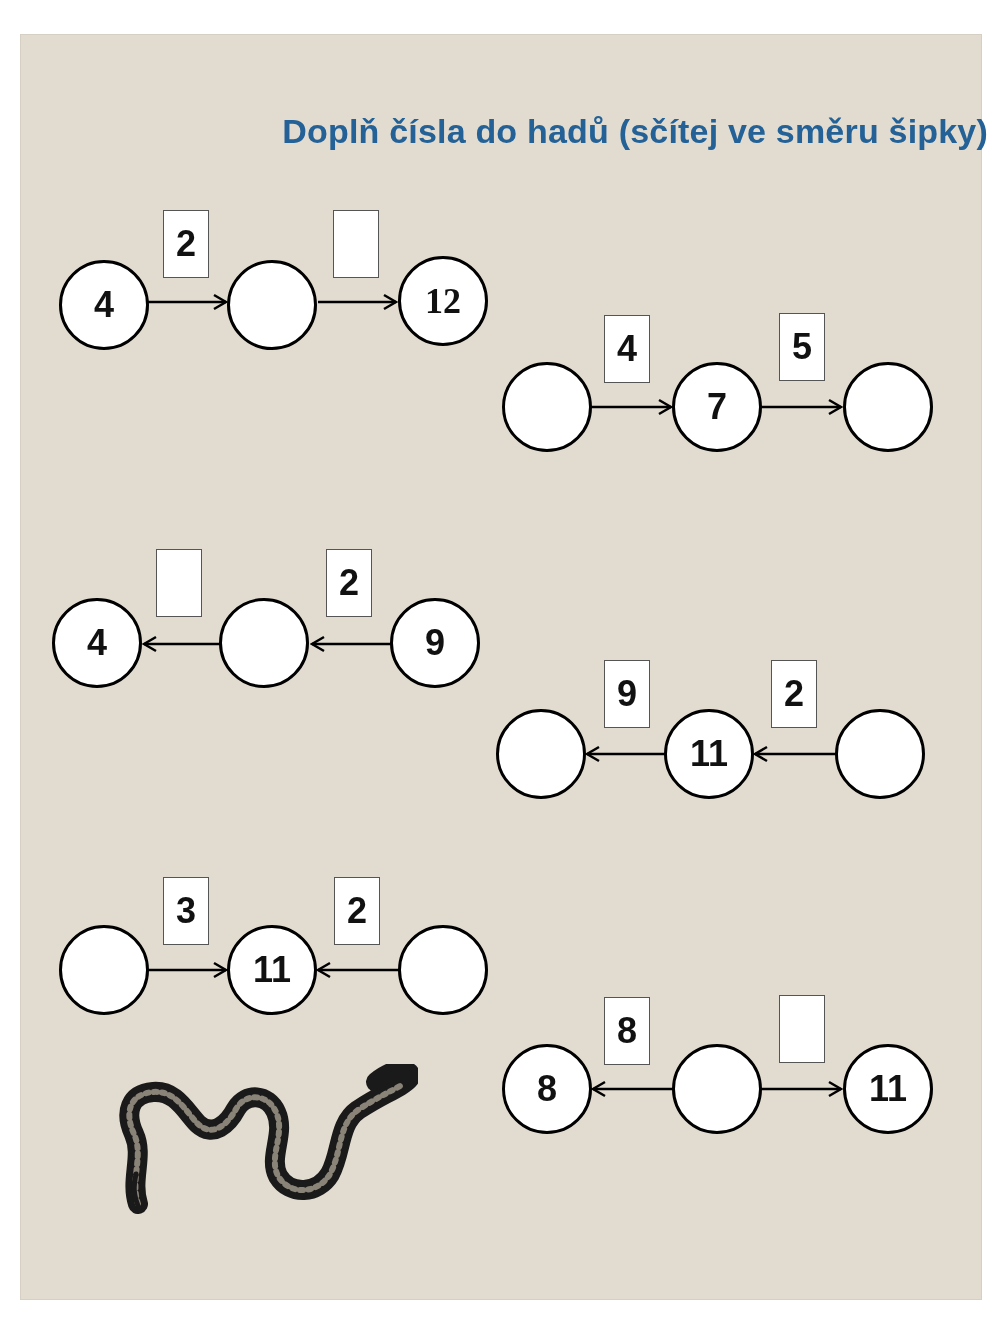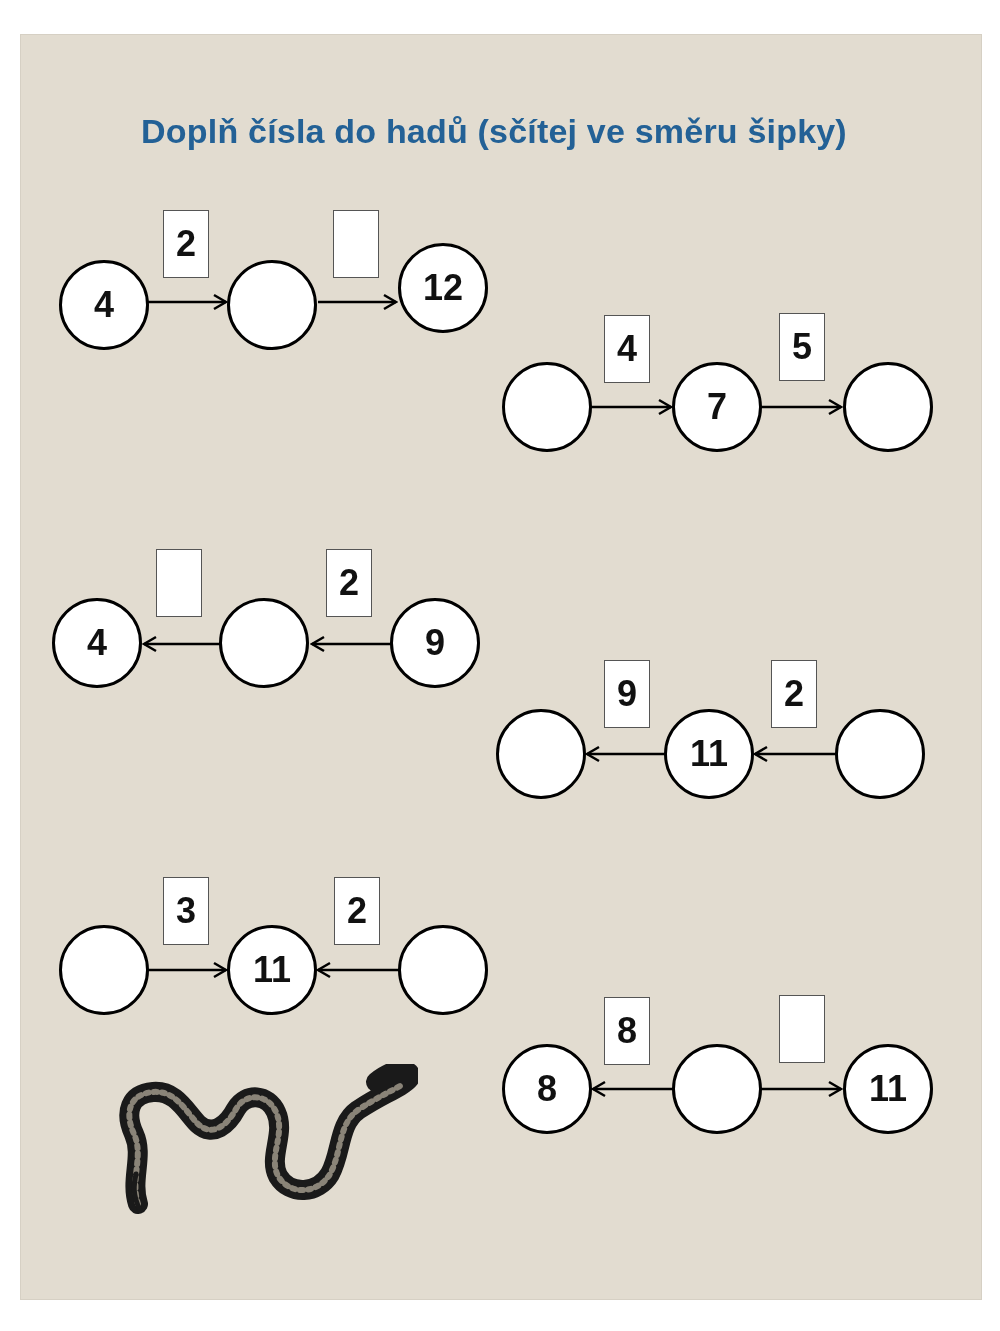--- a/index.html
+++ b/index.html
@@ -1,33 +1,33 @@
 <!DOCTYPE html>
 <html><head>
 <meta charset="utf-8">
 <style>
   html, body { margin:0; padding:0; background:#ffffff; }
   body { width:1000px; height:1331px; position:relative; overflow:hidden; font-family:"Liberation Sans", sans-serif; }
   .sheet { position:absolute; left:20px; top:34px; width:960px; height:1264px; background:#e2dcd0; border:1px solid #d6d0c4; }
-  .title { position:absolute; left:0; top:112px; width:988px; text-align:center; color:#236196; font-weight:bold; font-size:34px; letter-spacing:0.2px; }
+  .title { position:absolute; left:0; top:112px; width:988px; text-align:right; color:#236196; font-weight:bold; font-size:34px; letter-spacing:0.2px; }
   .circle { position:absolute; width:84px; height:84px; border:3px solid #000; border-radius:50%; background:#fff; display:flex; align-items:center; justify-content:center; font-weight:bold; font-size:36px; color:#111; box-sizing:content-box; }
   .box { position:absolute; width:44px; height:66px; background:#fff; border:1px solid #555; display:flex; align-items:center; justify-content:center; font-weight:bold; font-size:36px; color:#111; }
   .arrow { position:absolute; }
   .snake { position:absolute; left:118px; top:1064px; }
 </style>
 </head>
 <body>
 
 <div class="sheet"></div>
 <div class="title">Doplň čísla do hadů (sčítej ve směru šipky)</div>
 
 <div>
   <div class="circle" style="left:59px;top:260px;">4</div>
   <div class="circle" style="left:227px;top:260px;"></div>
-  <div class="circle" style="left:398px;top:243px;">12</div>
+  <div class="circle" style="left:398px;top:256px;font-family:Liberation Serif, serif;">12</div>
   <div class="box" style="left:163px;top:210px;">2</div>
   <div class="box" style="left:333px;top:210px;"></div>
   <svg class="arrow" style="left:148px;top:292px;" width="80" height="20">
       <line x1="0" y1="10" x2="78" y2="10" stroke="#000" stroke-width="2.5"></line>
       <polyline points="66,3 78,10 66,17" fill="none" stroke="#000" stroke-width="2.5"></polyline>
     </svg>
   <svg class="arrow" style="left:318px;top:292px;" width="80" height="20">
       <line x1="0" y1="10" x2="78" y2="10" stroke="#000" stroke-width="2.5"></line>
       <polyline points="66,3 78,10 66,17" fill="none" stroke="#000" stroke-width="2.5"></polyline>
     </svg>

